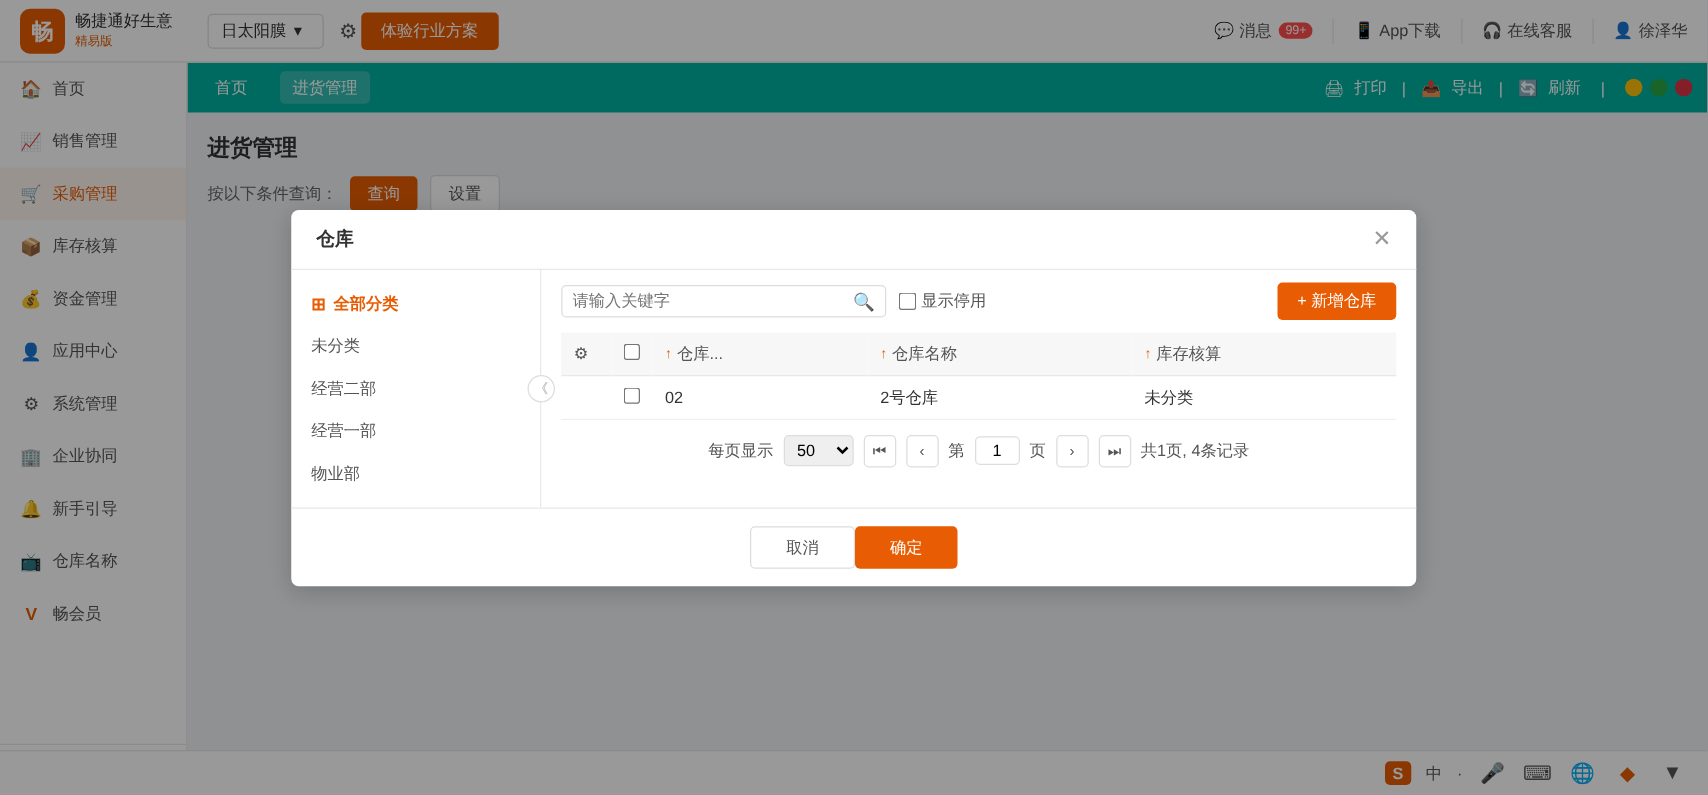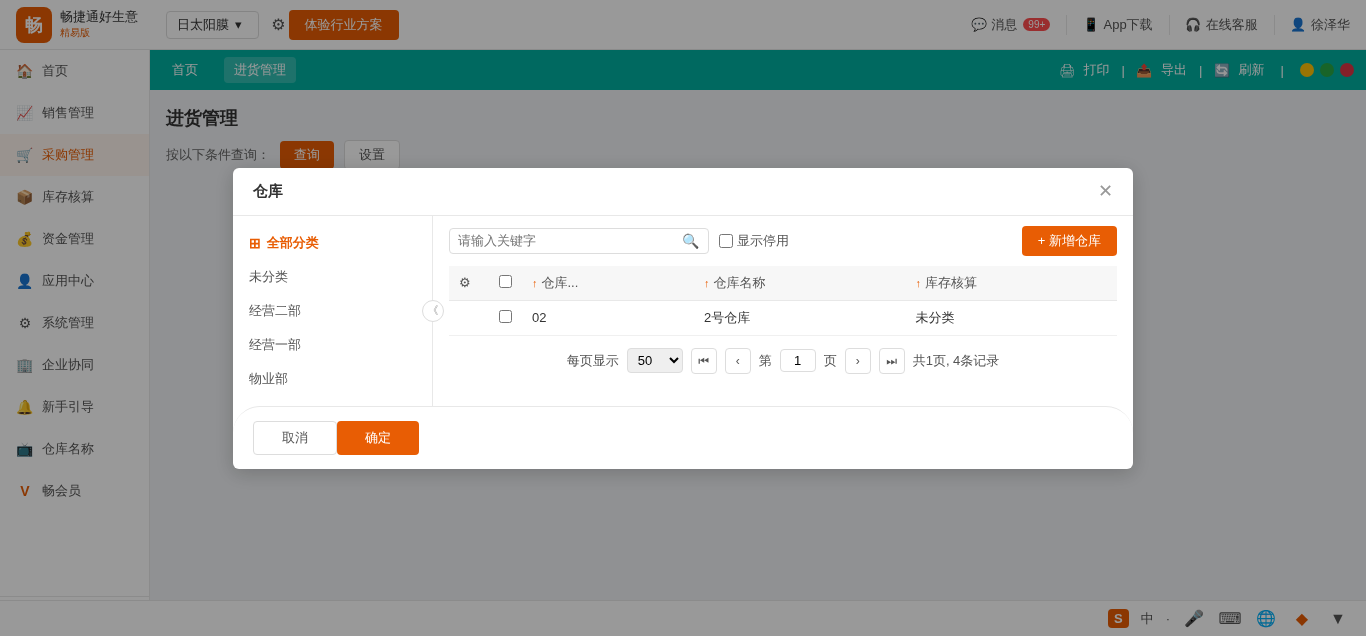--- a/index.html
+++ b/index.html
@@ -342,23 +342,23 @@
       border: 1px solid #ddd;
       border-radius: 4px;
       padding: 3px 6px;
       text-align: center;
       font-size: 13px;
     }
 
     
     .modal-footer {
       display: flex;
+      justify-content: center;
       padding: 14px 20px;
       border-top: 1px solid #e8e8e8;
-      border-radius: 27px;
     }
     .btn-cancel {
       border: 1px solid #ddd;
       background: #fff;
       border-radius: 4px;
       padding: 7px 28px;
       cursor: pointer;
       font-size: 13px;
       color: #555;
     }

